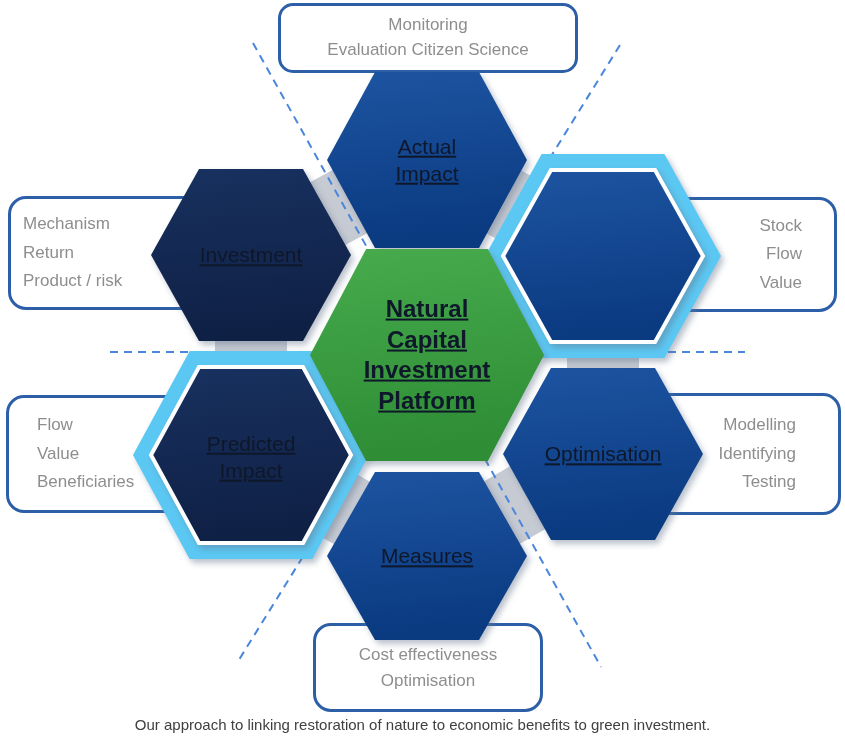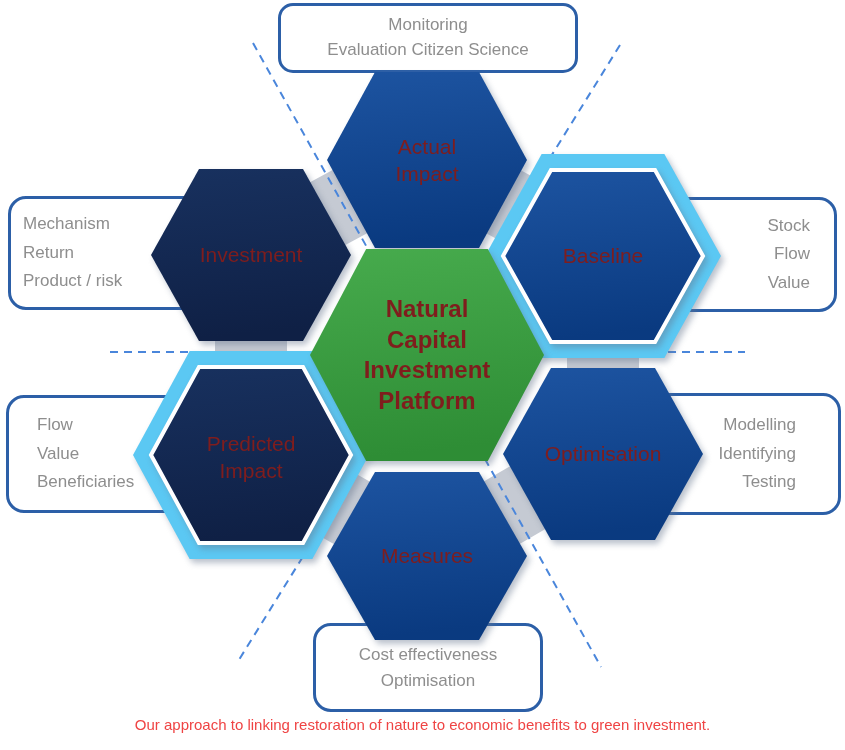--- a/index.html
+++ b/index.html
@@ -7,46 +7,46 @@
 
   
   .callout{
     position:absolute;box-sizing:border-box;z-index:1;
     background:#fff;border:3px solid var(--callout-border,#2C5FA7);
     border-radius:18px;color:var(--callout-text,#8E8E8E);
     font-size:17px;white-space:pre-line;
     display:flex;flex-direction:column;justify-content:center;
   }
   .co-monitoring{left:278px;top:3px;width:300px;height:70px;text-align:center;line-height:1.45;border-radius:15px;}
-  .co-stock{left:618px;top:197px;width:219px;height:115px;text-align:right;padding-right:24px;line-height:1.68;}
+  .co-stock{left:618px;top:197px;width:219px;height:115px;text-align:right;padding-right:32px;line-height:1.68;}
   .co-mechanism{left:8px;top:196px;width:220px;height:114px;text-align:left;padding-left:12px;line-height:1.68;}
   .co-flow{left:6px;top:395px;width:224px;height:118px;text-align:left;padding-left:28px;line-height:1.68;}
   .co-modelling{left:628px;top:393px;width:213px;height:122px;text-align:right;padding-right:42px;line-height:1.68;}
   .co-cost{left:313px;top:623px;width:230px;height:89px;text-align:center;line-height:1.5;}
 
   
   svg.front{position:absolute;left:0;top:0;z-index:2;pointer-events:none;}
 
   
   .lbl{
     position:absolute;z-index:3;transform:translate(-50%,-50%);
-    color:#7f1d1d;font-size:21px;line-height:1.3;text-align:center;
-    white-space:pre-line;pointer-events:none;width:190px;
+    color:#0f172a;font-size:21px;line-height:1.3;text-align:center;
+    white-space:pre-line;pointer-events:none;width:190px;text-decoration:underline;
   }
   .lbl-actual{left:427px;top:160px;}
   .lbl-investment{left:251px;top:255px;}
   .lbl-baseline{left:603px;top:256px;}
   .lbl-predicted{left:251px;top:457px;}
   .lbl-opportunity{left:603px;top:454px;}
   .lbl-measures{left:427px;top:556px;}
   .lbl-platform{left:427px;top:355px;font-weight:bold;font-size:24px;line-height:1.28;}
 
   .caption{
     position:absolute;left:0;top:716px;width:100%;z-index:4;
-    text-align:center;color:#ef4444;font-size:15px;pointer-events:none;
+    text-align:center;color:#404040;font-size:15px;pointer-events:none;
   }
 </style>
 </head>
 <body>
 
 <div class="stage">
 
   <div class="callout co-monitoring">Monitoring
 Evaluation Citizen Science</div>
   <div class="callout co-stock">Stock
@@ -96,21 +96,20 @@
       <polygon points="133,455 189.64,351 312.36,351 369,455 312.36,559 189.64,559" fill="#5BC8F3" style="filter:drop-shadow(3px 4px 3px rgba(100,115,140,.45))"></polygon>
       <polygon points="151,455 199,367 303,367 351,455 303,543 199,543" fill="url(#g-navy)" style="filter:drop-shadow(3px 4px 3px rgba(100,115,140,.45))" stroke="#ffffff" stroke-width="4"></polygon>
       <polygon points="503,454 551,368 655,368 703,454 655,540 551,540" fill="url(#g-royal)" style="filter:drop-shadow(3px 4px 3px rgba(100,115,140,.45))"></polygon>
       <polygon points="327,556 375,472 479,472 527,556 479,640 375,640" fill="url(#g-royal)" style="filter:drop-shadow(3px 4px 3px rgba(100,115,140,.45))"></polygon>
       <polygon points="310,355 366.15999999999997,249 487.84000000000003,249 544,355 487.84000000000003,461 366.15999999999997,461" fill="url(#g-green)" style="filter:drop-shadow(3px 4px 3px rgba(100,115,140,.45))"></polygon>
     </svg>
 
   <div class="lbl lbl-actual">Actual
 Impact</div>
   <div class="lbl lbl-investment">Investment</div>
-  <div class="lbl lbl-baseline">Baseline</div>
   <div class="lbl lbl-predicted">Predicted
 Impact</div>
   <div class="lbl lbl-opportunity">Optimisation</div>
   <div class="lbl lbl-measures">Measures</div>
   <div class="lbl lbl-platform">Natural
 Capital
 Investment
 Platform</div>
 
   <div class="caption">Our approach to linking restoration of nature to economic benefits to green investment.</div>

